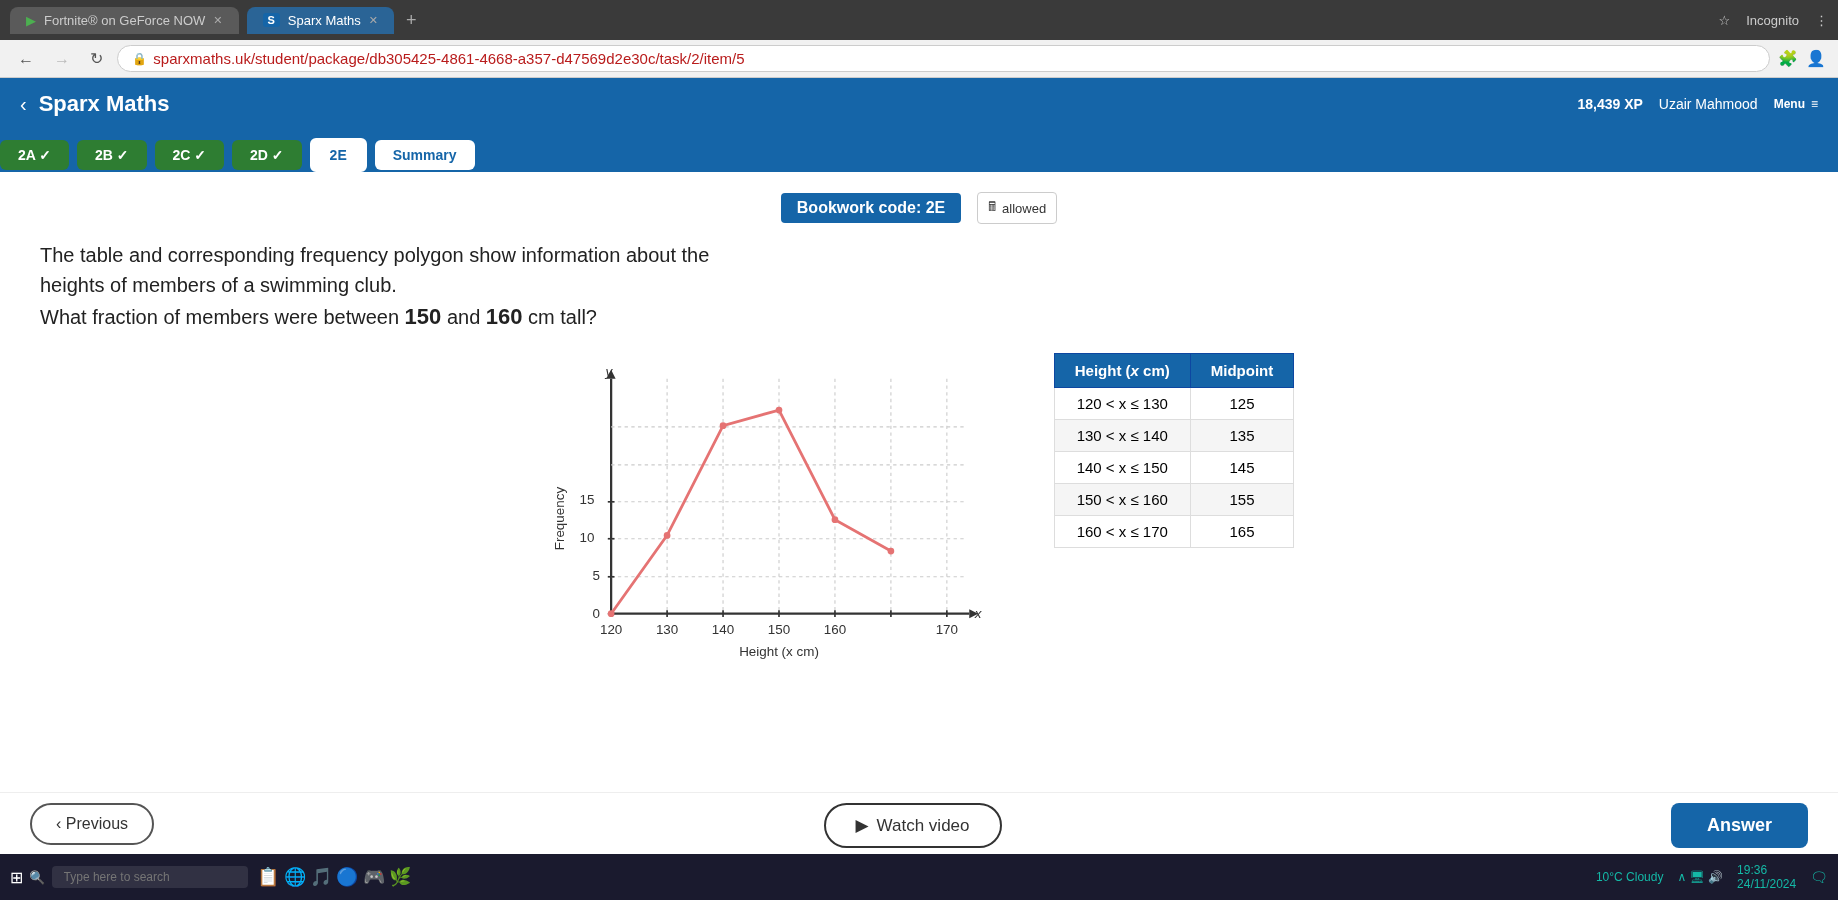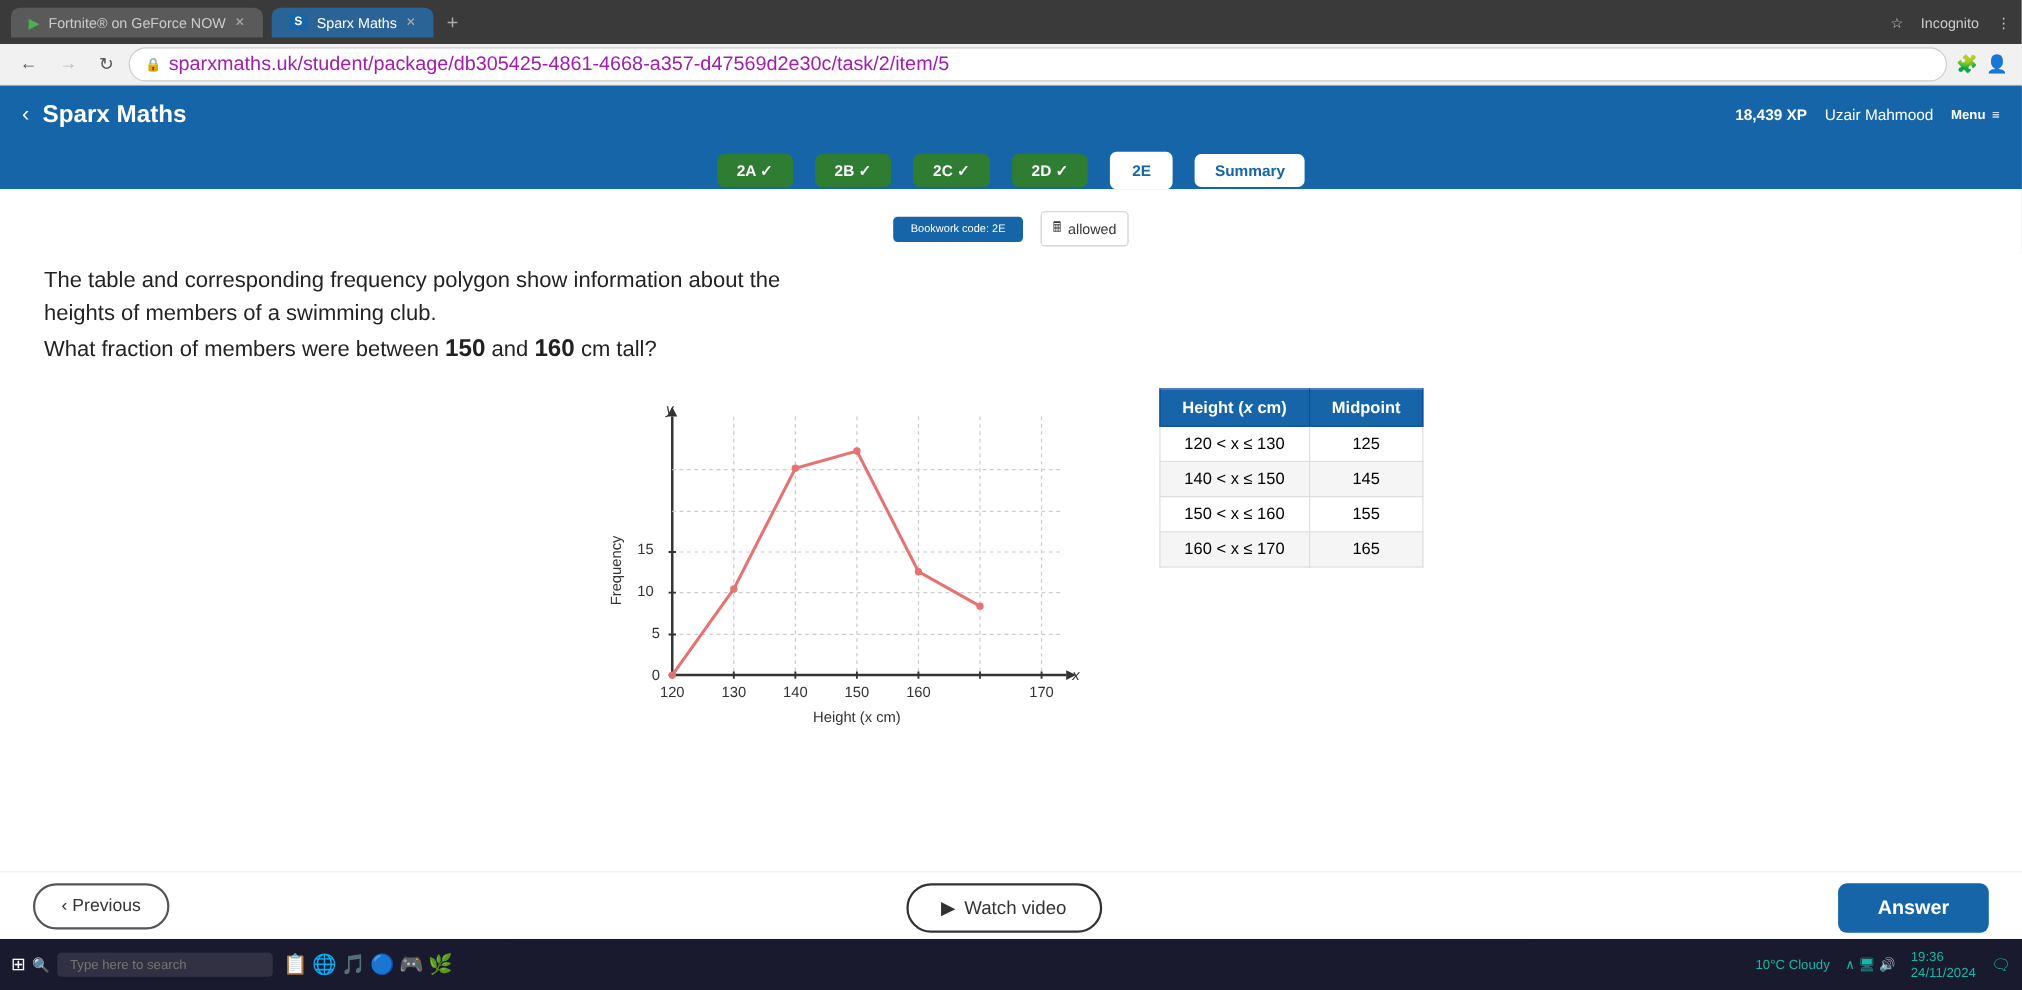--- a/index.html
+++ b/index.html
@@ -8,43 +8,43 @@
     
     .browser-top { background: #3a3a3a; height: 40px; display: flex; align-items: center; padding: 0 10px; gap: 8px; }
     .browser-tab { background: #5a5a5a; border-radius: 8px 8px 0 0; padding: 6px 16px; color: #ccc; font-size: 13px; display: flex; align-items: center; gap: 8px; }
     .browser-tab.active { background: #2a6496; color: white; }
     .tab-close { cursor: pointer; color: #aaa; font-size: 11px; }
     .tab-plus { background: none; border: none; color: #aaa; font-size: 18px; cursor: pointer; margin-left: 4px; }
 
     .browser-nav { background: #f1f1f1; height: 38px; display: flex; align-items: center; padding: 0 12px; gap: 8px; border-bottom: 1px solid #ccc; }
     .nav-btn { background: none; border: none; font-size: 16px; color: #555; cursor: pointer; padding: 4px 6px; }
     .address-bar { flex: 1; background: white; border: 1px solid #ccc; border-radius: 20px; padding: 4px 14px; font-size: 13px; color: #333; display: flex; align-items: center; gap: 6px; }
-    .address-text { font-size: 18px; color: #a21caf; }
+    .address-text { font-size: 15px; color: #b91c1c; }
     .browser-actions { display: flex; gap: 8px; align-items: center; color: #555; font-size: 14px; }
 
     
     .app-header { background: #1565a8; color: white; height: 52px; display: flex; align-items: center; padding: 0 20px; justify-content: space-between; }
     .app-logo { font-size: 22px; font-weight: bold; display: flex; align-items: center; gap: 10px; }
     .back-arrow { font-size: 20px; cursor: pointer; }
     .header-right { display: flex; align-items: center; gap: 16px; font-size: 14px; }
     .xp-display { font-weight: bold; }
     .menu-btn { background: none; border: none; color: white; font-size: 12px; cursor: pointer; display: flex; align-items: center; gap: 6px; font-weight: bold; }
 
     
-    .task-nav { background: #1565a8; padding: 8px 0 0 0; display: flex; justify-content: center; gap: 20px; align-items: center; padding-bottom: 0; }
+    .task-nav { background: #1565a8; padding: 8px 0 0 0; display: flex; gap: 8px; align-items: center; padding-bottom: 0; }
     .task-tab { padding: 7px 18px; border-radius: 6px; font-size: 14px; font-weight: bold; cursor: pointer; border: none; }
     .task-tab.completed { background: #2e7d32; color: white; }
     .task-tab.active { background: #1565a8; color: white; border: 2px solid white; }
     .task-tab.summary { background: white; color: #1565a8; }
 
     
     .content-area { background: white; min-height: calc(900px - 170px); padding: 16px 40px; position: relative; }
 
     .bookwork-bar { display: flex; justify-content: center; align-items: center; gap: 16px; margin: 4px 0 16px 0; }
-    .bookwork-code { background: #1565a8; color: white; padding: 6px 16px; border-radius: 4px; font-size: 10px; font-weight: normal; }
+    .bookwork-code { background: #1565a8; color: white; padding: 6px 16px; border-radius: 4px; font-size: 16px; font-weight: bold; }
     .calculator-badge { display: flex; align-items: center; gap: 6px; font-size: 13px; color: #333; border: 1px solid #ccc; padding: 4px 10px; border-radius: 4px; }
 
     .question-text { font-size: 20px; color: #222; margin: 10px 0 20px 0; line-height: 1.5; }
     .question-text .math { font-size: 22px; font-weight: bold; }
 
     
     .chart-section { display: flex; justify-content: center; align-items: flex-start; gap: 40px; margin: 10px 0; }
 
     .chart-container { position: relative; width: 470px; height: 320px; }
     .chart-svg { width: 100%; height: 100%; }
@@ -225,20 +225,24 @@
             <th>Height (<em>x</em> cm)</th>
             <th>Midpoint</th>
           </tr>
         </thead>
         <tbody id="table-body">
         <tr>
               <td>120 &lt; x ≤ 130</td>
               <td>125</td>
             </tr>
             <tr>
+              <td>130 &lt; x ≤ 140</td>
+              <td>135</td>
+            </tr>
+            <tr>
               <td>140 &lt; x ≤ 150</td>
               <td>145</td>
             </tr>
             <tr>
               <td>150 &lt; x ≤ 160</td>
               <td>155</td>
             </tr>
             <tr>
               <td>160 &lt; x ≤ 170</td>
               <td>165</td>

